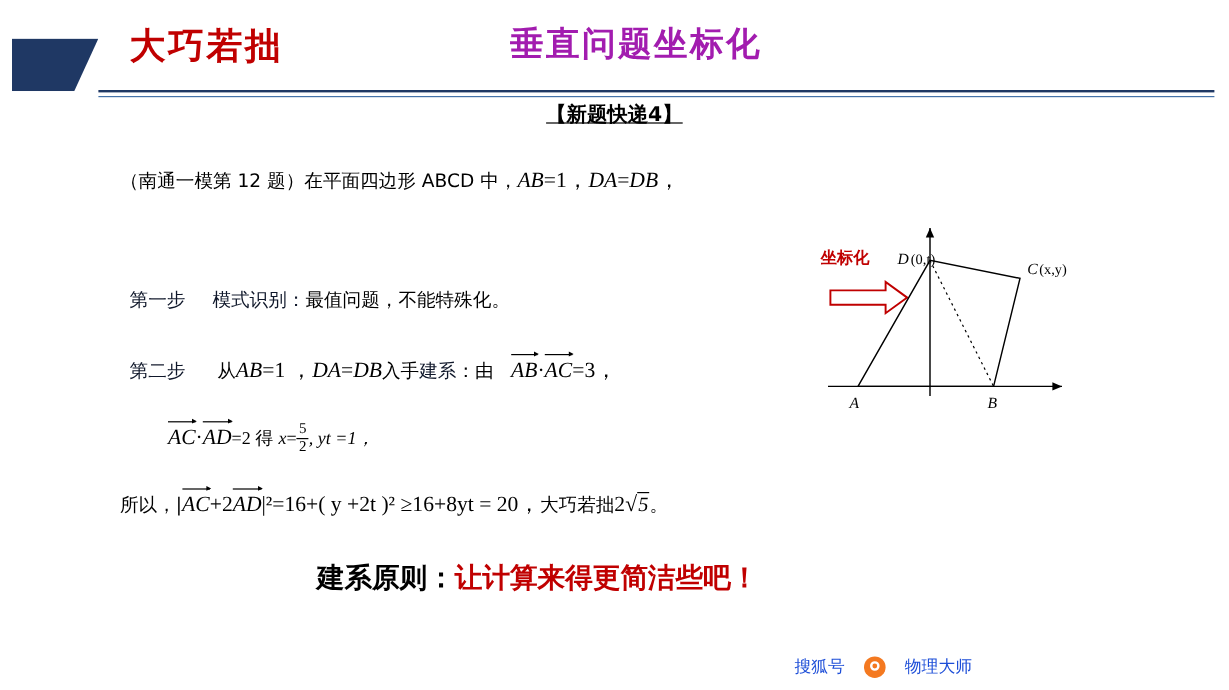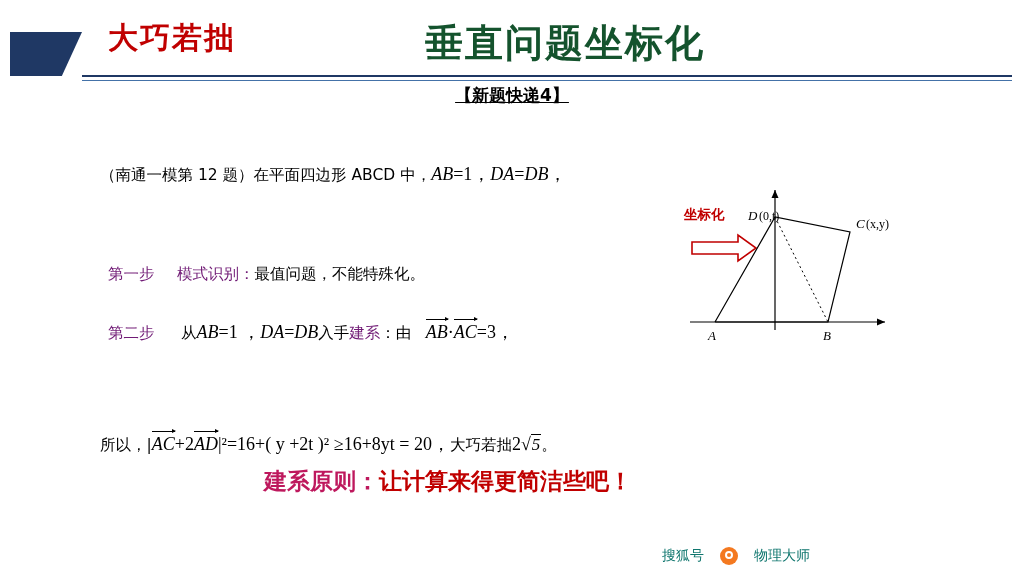--- a/index.html
+++ b/index.html
@@ -62,23 +62,23 @@
     font-size: 30px;
     font-weight: bold;
     color: #c00000;
     letter-spacing: 2px;
   }
   .title-center {
     position: absolute;
     left: 425px;
     top: 18px;
     font-family: "DejaVu Serif", serif;
-    font-size: 38px;
-    font-weight: bold;
-    color: #14532d;
+    font-size: 28px;
+    font-weight: bold;
+    color: #a21caf;
     letter-spacing: 2px;
   }
 
   
   .sub-title {
     position: absolute;
     left: 0;
     top: 84px;
     width: 1024px;
     text-align: center;
@@ -88,27 +88,26 @@
     color: #000000;
     text-decoration: underline;
   }
 
   
   .line {
     position: absolute;
     font-size: 17px;
     color: #000000;
     white-space: nowrap;
-    margin-top: 24px;
   }
   .cn { font-family: "DejaVu Sans", sans-serif; font-size: 15.5px; }
   .math { font-family: "Liberation Serif", serif; font-style: italic; font-size: 18px; }
   .mathups { font-family: "Liberation Serif", serif; font-size: 18px; font-style: normal; }
   .redlabel {
-    color: #701a75;
+    color: #0f172a;
     font-family: "DejaVu Sans", sans-serif;
     font-size: 15.5px;
   }
 
   
   .vec {
     position: relative;
     display: inline-block;
     font-family: "Liberation Serif", serif;
     font-style: italic;
@@ -163,21 +162,21 @@
   
   .conclusion {
     position: absolute;
     left: 264px;
     top: 466px;
     font-family: "DejaVu Serif", serif;
     font-size: 23px;
     font-weight: bold;
     white-space: nowrap;
   }
-  .conclusion .black { color: #be185d; }
+  .conclusion .black { color: #000000; }
   .conclusion .red { color: #c00000; }
 
   
   .figure {
     position: absolute;
     left: 660px;
     top: 170px;
     width: 250px;
     height: 180px;
   }
@@ -193,21 +192,21 @@
   }
 
   
   .watermark {
     position: absolute;
     right: 14px;
     bottom: 10px;
     display: flex;
     align-items: flex-start;
     gap: 16px;
-    color: #0f766e;
+    color: #1d4ed8;
     font-family: "DejaVu Sans", sans-serif;
     font-size: 14px;
   }
   .wm-logo {
     width: 18px;
     height: 18px;
     border-radius: 50%;
     background: #f47920;
     position: relative;
   }
@@ -250,20 +249,24 @@
   </div>
 
   <div class="line" style="left:108px; top:296px;text-align:right;">
     <span class="redlabel">第二步</span>
     <span style="display:inline-block;width:18px;"></span>
     <span class="cn">从</span><span class="math">AB</span><span class="mathups">=1 ，</span><span class="math">DA</span><span class="mathups">=</span><span class="math">DB</span><span class="cn">入手</span><span class="redlabel">建系</span><span class="cn">：由</span>
     <span style="display:inline-block;width:6px;"></span>
     <span class="vec" style="font-size:18px;">AB</span><span class="mathups">·</span><span class="vec" style="font-size:18px;">AC</span><span class="mathups">=3，</span>
   </div>
 
+  <div class="line" style="left:140px; top:352px;">
+    <span class="vec" style="font-size:18px;">AC</span><span class="mathups">·</span><span class="vec" style="font-size:18px;">AD</span><span class="mathups" style="font-size:15px;">=2 得</span>
+    <span class="math" style="font-size:15px;">x</span><span class="mathups" style="font-size:15px;">=</span><span class="frac"><span class="num">5</span><span class="den">2</span></span><span class="math" style="font-size:15px;">, yt =1，</span>
+  </div>
 
   <div class="line" style="left:100px; top:408px;">
     <span class="cn">所以，|</span><span class="vec" style="font-size:18px;">AC</span><span class="mathups">+2</span><span class="vec" style="font-size:18px;">AD</span><span class="mathups">|²=16+( y +2t )² ≥16+8yt = 20，</span><span class="cn">大巧若拙</span><span class="mathups">2</span><span class="sqrt"><span class="rad">√</span><span class="rbody">5</span></span><span class="cn">。</span>
   </div>
 
   <div class="conclusion">
     <span class="black">建系原则：</span><span class="red">让计算来得更简洁些吧！</span>
   </div>
 
   <div class="coord-label">坐标化</div>

